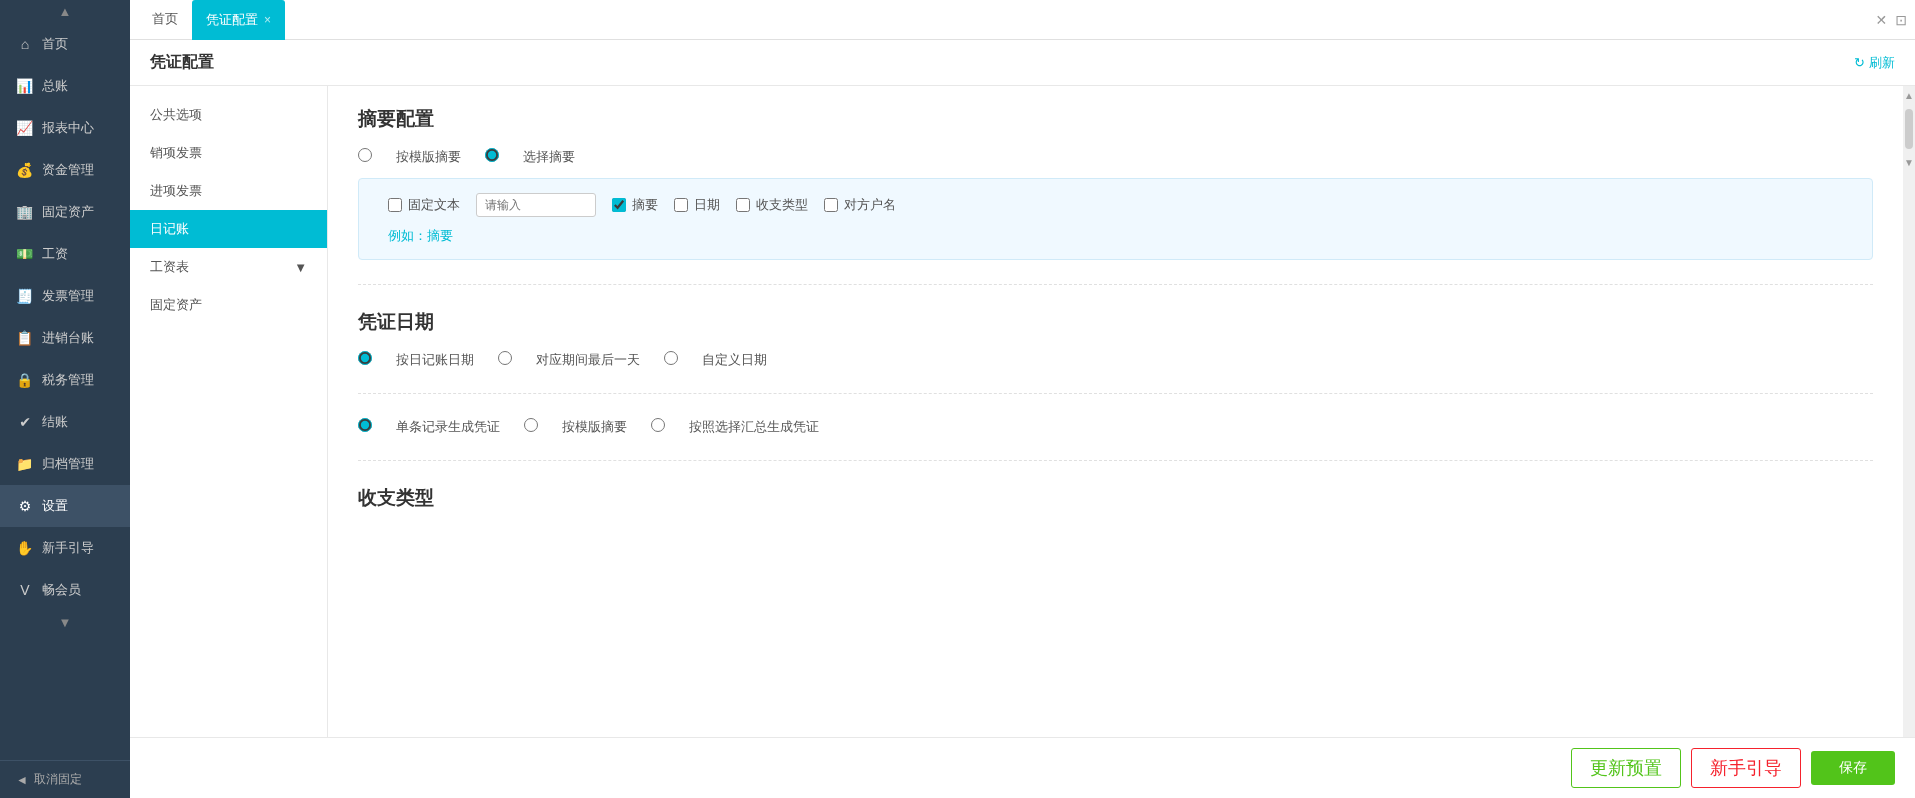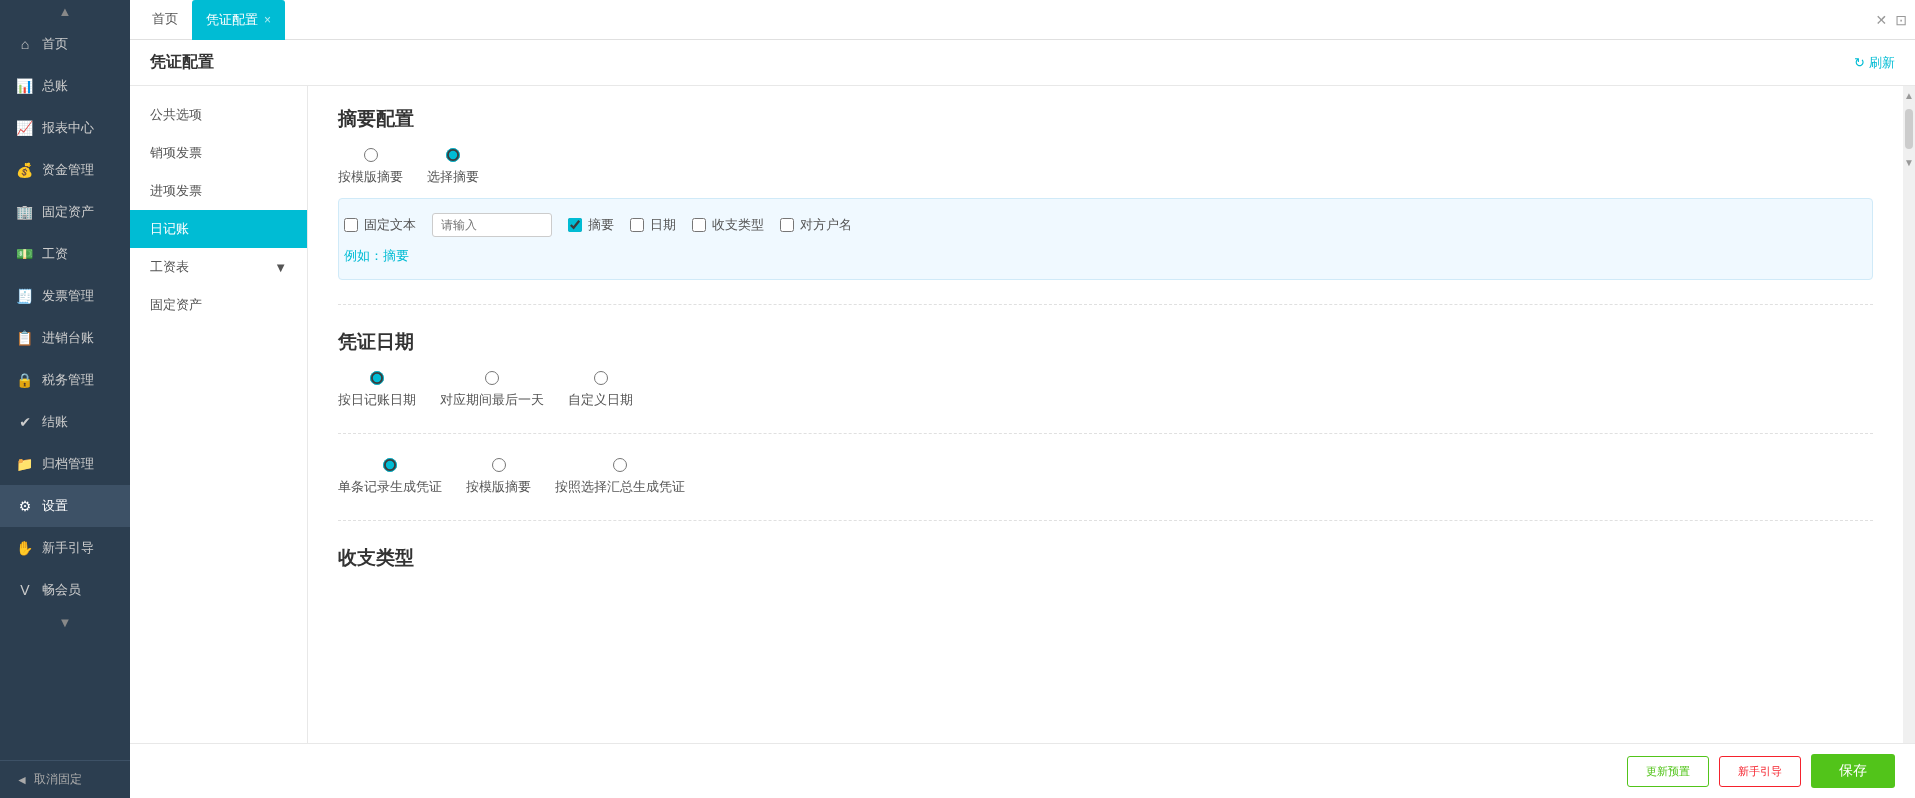--- a/index.html
+++ b/index.html
@@ -120,21 +120,21 @@
 
     
     .content-area {
       flex: 1;
       display: flex;
       overflow: hidden;
     }
 
     
     .left-nav {
-      width: 178px;
+      width: 198px;
       background: #fff;
       border-right: 1px solid #e8e8e8;
       padding: 10px 0;
       flex-shrink: 0;
     }
     .left-nav-item {
       padding: 10px 20px;
       cursor: pointer;
       color: #555;
       font-size: 13px;
@@ -169,39 +169,37 @@
 
     
     .radio-group {
       display: flex;
       align-items: center;
       gap: 24px;
       flex-wrap: wrap;
     }
     .radio-item {
       display: flex;
-      align-items: center;
-      gap: 6px;
+      gap: 24px;
       cursor: pointer;
       color: #555;
-      flex-direction: column;
     }
     .radio-input {
       accent-color: #00bcd4;
       width: 14px;
       height: 14px;
       cursor: pointer;
     }
 
     
     .summary-box {
       background: #f0f9ff;
       border: 1px solid #d0eaf8;
       border-radius: 4px;
-      padding: 14px 5px;
+      padding: 14px 29px;
       margin-top: 12px;
     }
     .summary-row {
       display: flex;
       align-items: center;
       gap: 16px;
       flex-wrap: wrap;
     }
     .checkbox-item {
       display: flex;
@@ -240,21 +238,21 @@
       align-items: center;
       justify-content: flex-end;
       gap: 10px;
       flex-shrink: 0;
     }
     .btn {
       padding: 7px 18px;
       border-radius: 3px;
       border: none;
       cursor: pointer;
-      font-size: 11px;
+      font-size: 18px;
     }
     .btn-outline-green {
       border: 1px solid #52c41a;
       color: #52c41a;
       background: #fff;
     }
     .btn-outline-red {
       border: 1px solid #f5222d;
       color: #f5222d;
       background: #fff;

